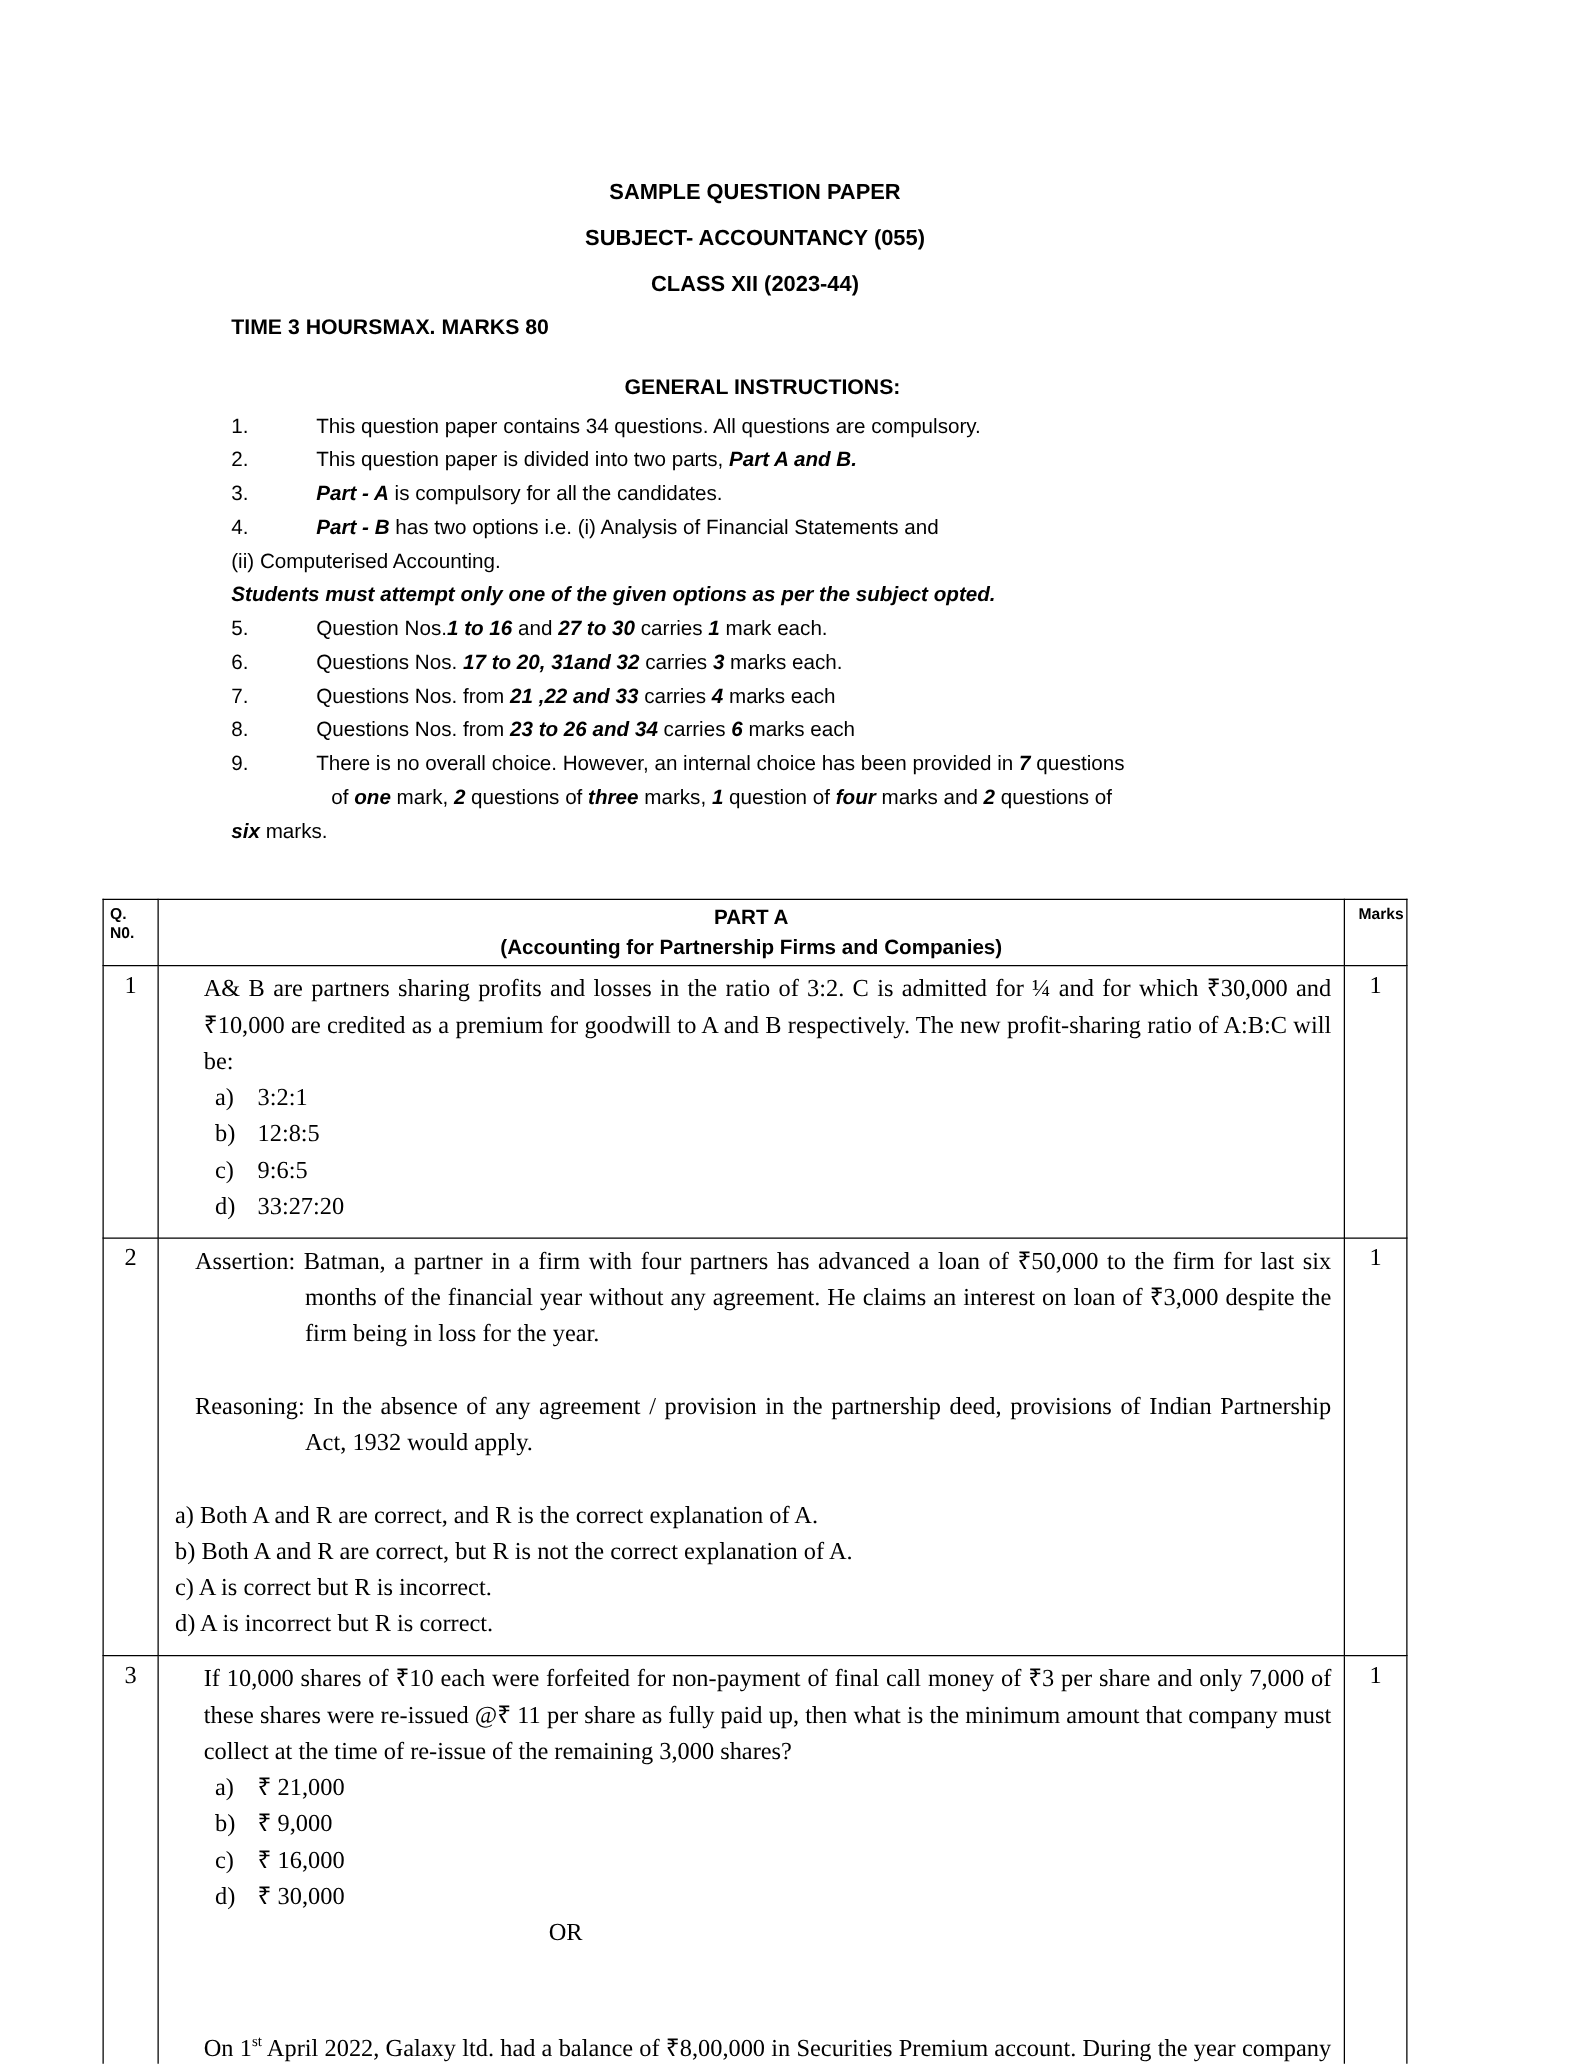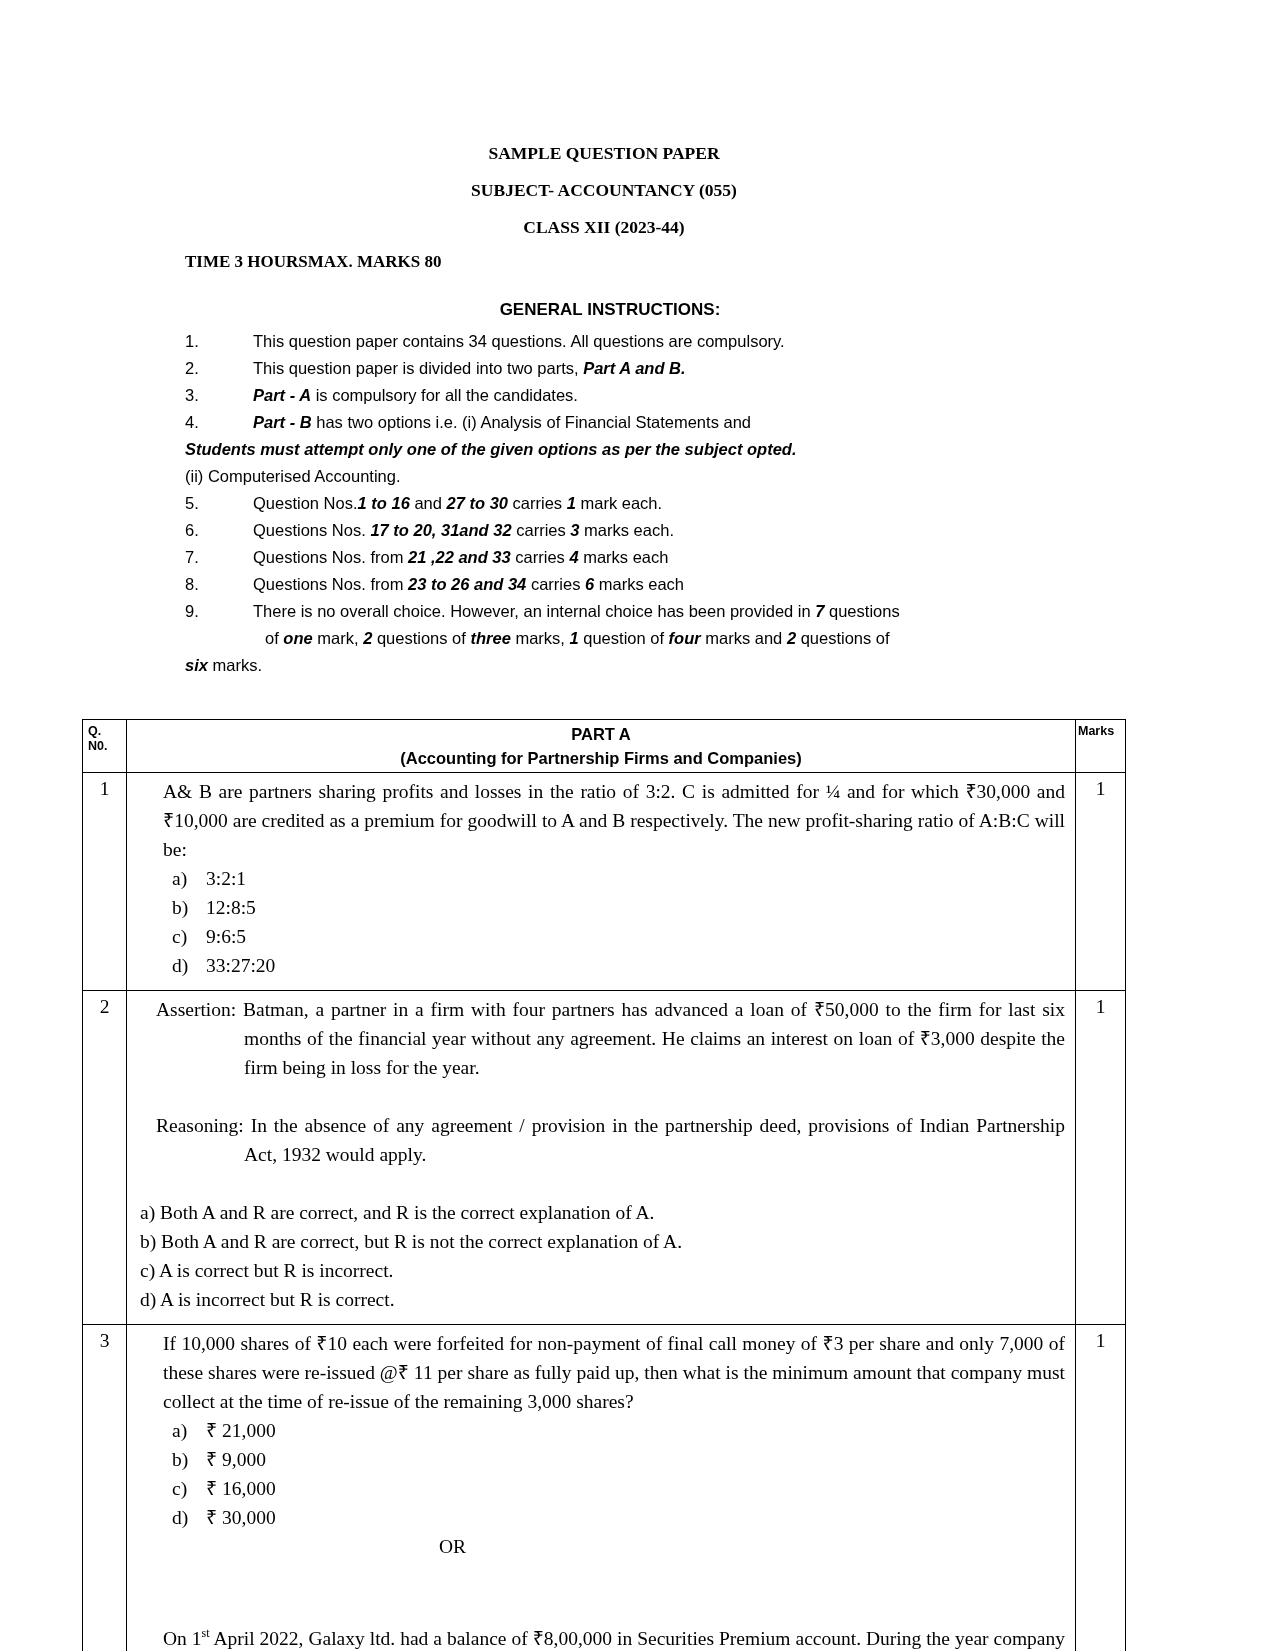--- a/index.html
+++ b/index.html
@@ -10,21 +10,20 @@
     position: relative;
     font-family: "Liberation Sans", sans-serif;
     color: #000;
     overflow: hidden;
   }
   .page { padding-top: 135px; }
   .doc-header {
     margin-left: 82px;
     width: 1044px;
     text-align: center;
-    font-family: Liberation Serif, serif;
   }
   .title-line {
     font-weight: bold;
     font-size: 17.5px;
     line-height: 37px;
   }
   .time-marks {
     display: flex;
     justify-content: flex-start;
     padding-left: 103px;
@@ -77,21 +76,21 @@
   th.parta-h {
     font-size: 16.5px;
     font-weight: bold;
     text-align: center;
     padding: 2px 4px;
     line-height: 24px;
   }
   th.marks-h {
     font-size: 12.5px;
     font-weight: bold;
-    text-align: left;
+    text-align: right;
     padding: 4px 2px;
   }
   td.qno-cell {
     font-family: "Liberation Serif", serif;
     font-size: 19.5px;
     text-align: center;
     padding-top: 5px;
   }
   td.marks-cell {
     font-family: "Liberation Serif", serif;
@@ -145,22 +144,22 @@
           <span class="ins-text"><span>This question paper is divided into two parts, </span><span class="b">Part A and B.</span></span>
         </div>
         <div class="ins-line ins-item">
           <span class="ins-num">3.</span>
           <span class="ins-text"><span class="b">Part - A</span><span> is compulsory for all the candidates.</span></span>
         </div>
         <div class="ins-line ins-item">
           <span class="ins-num">4.</span>
           <span class="ins-text"><span class="b">Part - B</span><span> has two options i.e. (i) Analysis of Financial Statements and</span></span>
         </div>
+        <div class="ins-line ins-margin"><span>(ii) Computerised Accounting.</span></div>
         <div class="ins-line ins-margin"><span class="b">Students must attempt only one of the given options as per the subject opted.</span></div>
-        <div class="ins-line ins-margin"><span>(ii) Computerised Accounting.</span></div>
         <div class="ins-line ins-item">
           <span class="ins-num">5.</span>
           <span class="ins-text"><span>Question Nos.</span><span class="b">1 to 16</span><span> and </span><span class="b">27 to 30</span><span> carries </span><span class="b">1</span><span> mark each.</span></span>
         </div>
         <div class="ins-line ins-item">
           <span class="ins-num">6.</span>
           <span class="ins-text"><span>Questions Nos. </span><span class="b">17 to 20, 31and 32</span><span> carries </span><span class="b">3</span><span> marks each.</span></span>
         </div>
         <div class="ins-line ins-item">
           <span class="ins-num">7.</span>

